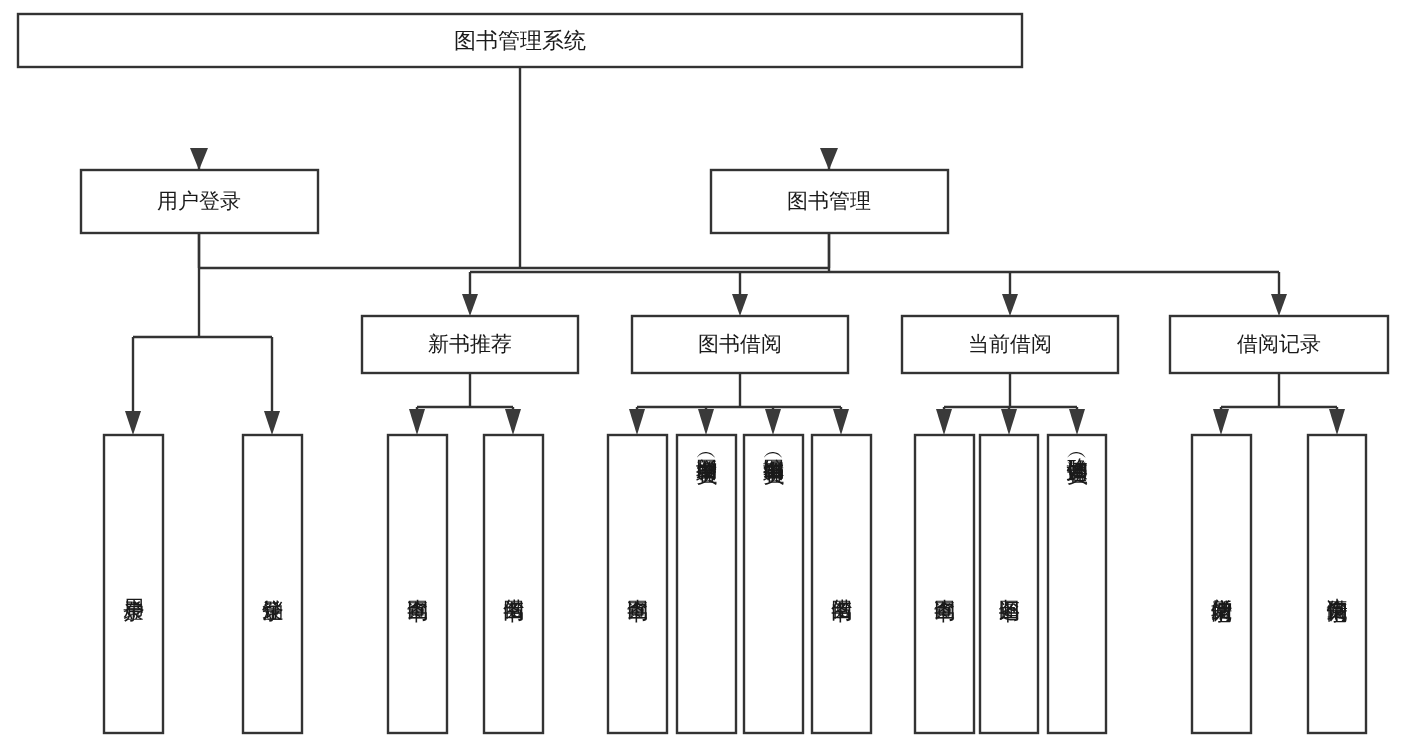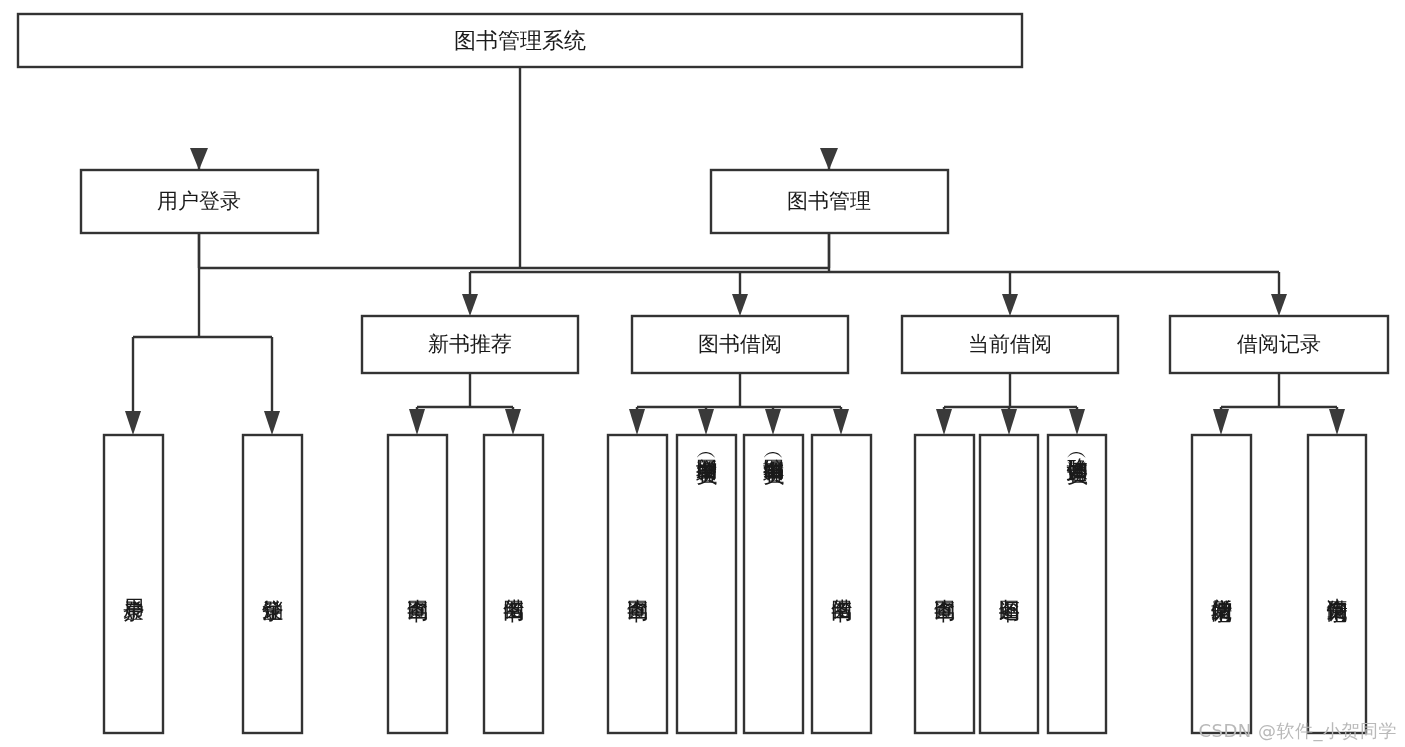--- a/index.html
+++ b/index.html
@@ -228,14 +228,13 @@
   <div class="vlabel-box" style="left:1048px; top:441px; width:58px; height:292px;">
     <span class="vlabel-text">确认归还（管理员）</span>
   </div>
   <div class="vlabel-box" style="left:1192px; top:435px; width:59px; height:298px; align-items:center;">
     <span class="vlabel-text">新增借阅记录</span>
   </div>
   <div class="vlabel-box" style="left:1308px; top:435px; width:58px; height:298px; align-items:center;">
     <span class="vlabel-text">查询借阅记录</span>
   </div>
 
-  <div class="watermark">CSDN @软件_小贺同学</div>
 </div>
 
 </body></html>

